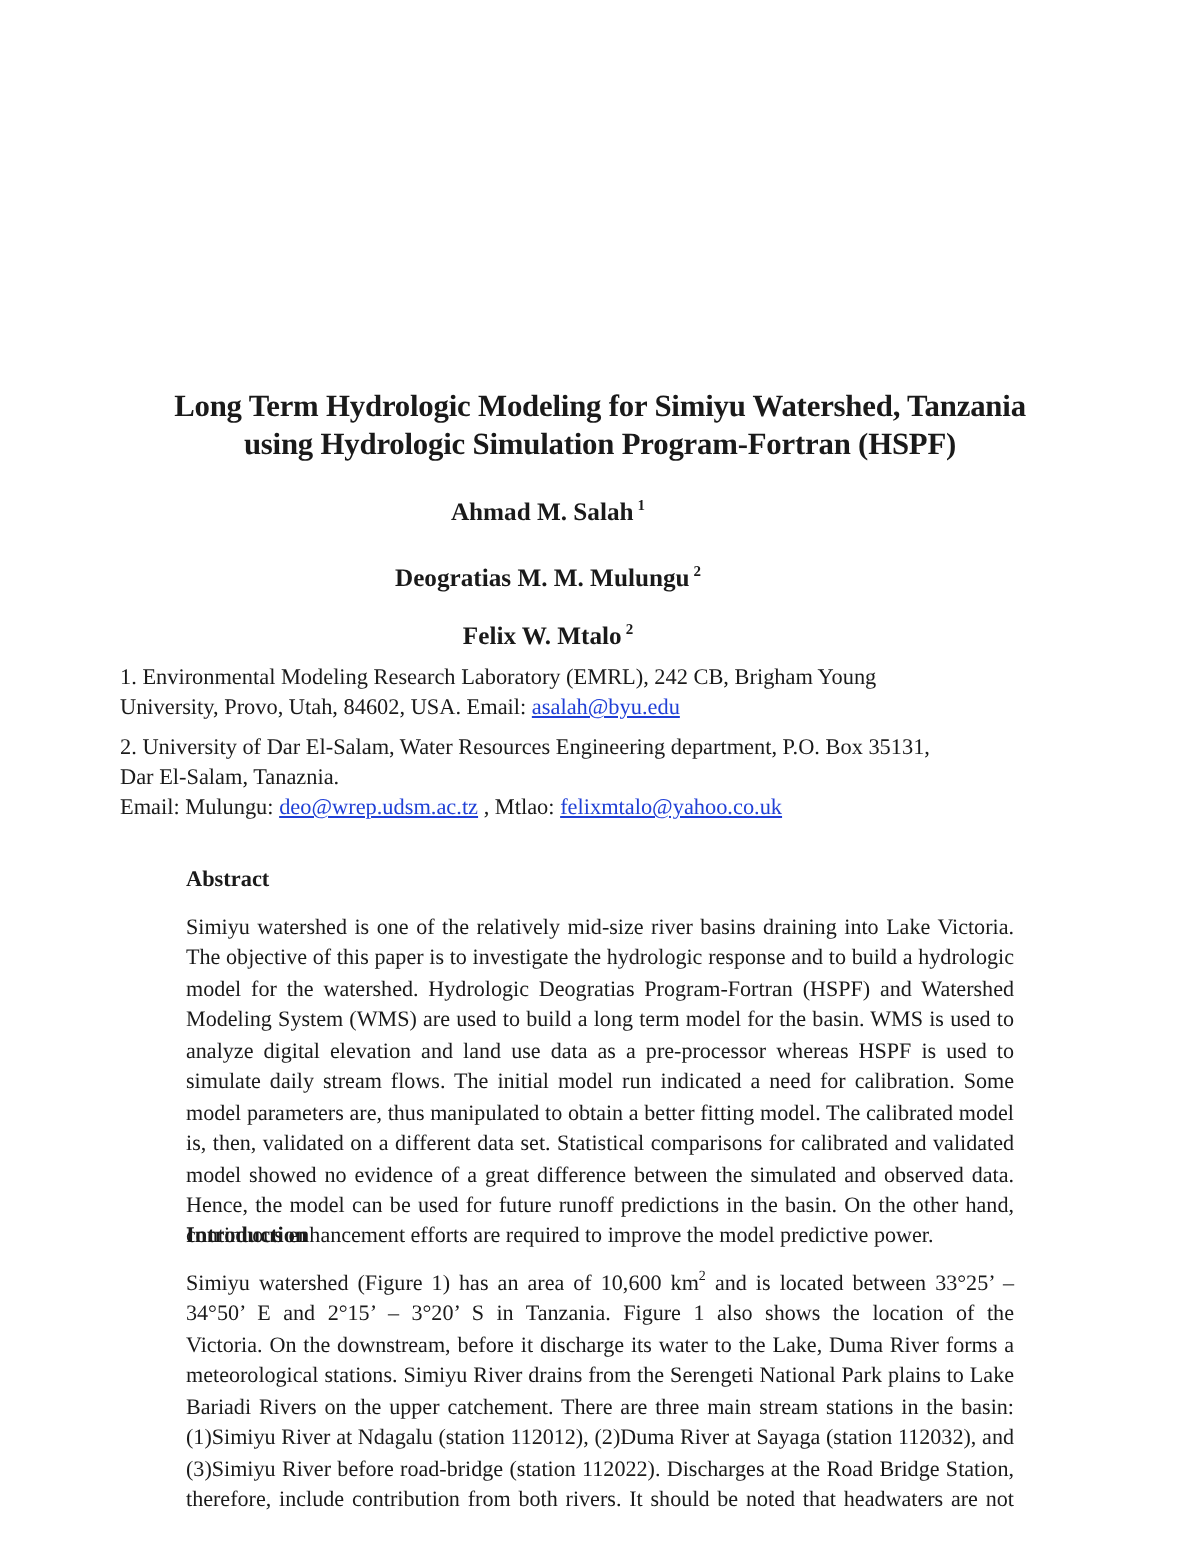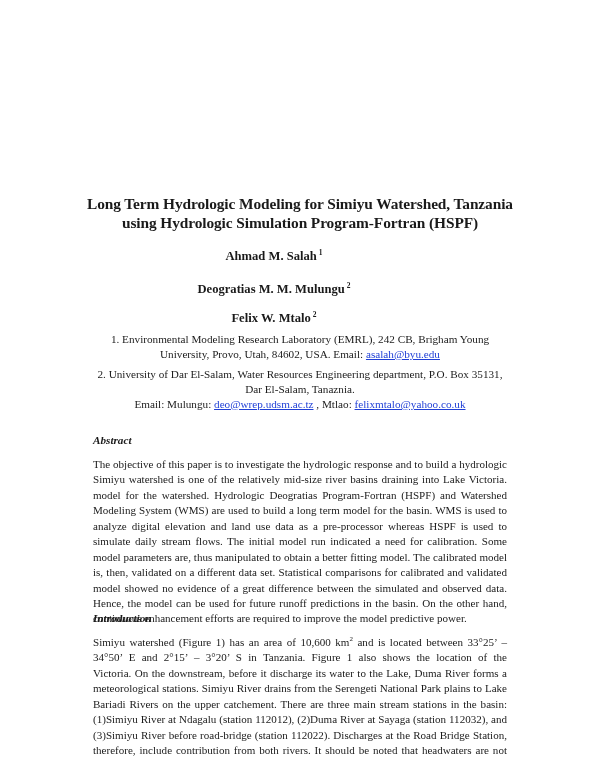--- a/index.html
+++ b/index.html
@@ -12,26 +12,26 @@
     position: absolute; left: 40px; width: 520px; top: 150px;
     text-align: center; font-weight: bold; font-size: 15.4px; line-height: 19px;
     letter-spacing: -0.1px;
   }
   .author {
     position: absolute; left: 0; width: 548px; text-align: center;
     font-weight: bold; font-size: 12.6px; line-height: 15px;
   }
   .author sup { font-size: 7.5px; vertical-align: 5px; margin-left: 2px; }
   .affil {
-    position: absolute; left: 60px; width: 480px; text-align: center;
+    position: absolute; left: 60px; width: 480px; 
     font-size: 11.2px; line-height: 15px;
   }
   .affil a { color: #1f3fd6; text-decoration: underline; }
   .heading {
-    position: absolute; left: 93px; font-weight: bold; font-size: 11.2px; line-height: 14px; font-style: italic;
+    position: absolute; left: 93px; font-weight: bold; font-size: 11.2px; line-height: 14px;
   }
   .para {
     position: absolute; left: 93px; width: 414px;
     font-size: 11.05px; line-height: 15.45px; text-align: justify;
   }
   .para .line { display: block; text-align: justify; text-align-last: justify; white-space: nowrap; height: 15.45px; }
   .para .line.last { text-align-last: left; }
   .para sup { font-size: 7px; vertical-align: 5px; line-height: 0; }
   .pagenum {
     position: absolute; left: 0; width: 600px; top: 734px; text-align: center;
@@ -65,22 +65,22 @@
 
   <div class="affil" style="top:323px">
     <div>2. University of Dar El-Salam, Water Resources Engineering department, P.O. Box 35131,</div>
     <div>Dar El-Salam, Tanaznia.</div>
     <div><span>Email: Mulungu: </span><a>deo@wrep.udsm.ac.tz</a><span> , Mtlao: </span><a>felixmtalo@yahoo.co.uk</a></div>
   </div>
 
   <div class="heading" style="top:389px">Abstract</div>
 
   <div class="para" style="top:413px">
+    <span class="line">Simiyu watershed is one of the relatively mid-size river basins draining into Lake Victoria.</span>
     <span class="line">The objective of this paper is to investigate the hydrologic response and to build a hydrologic</span>
-    <span class="line">Simiyu watershed is one of the relatively mid-size river basins draining into Lake Victoria.</span>
     <span class="line">model for the watershed. Hydrologic Deogratias Program-Fortran (HSPF) and Watershed</span>
     <span class="line">Modeling System (WMS)  are used to build a long term model for the basin. WMS  is used to</span>
     <span class="line">analyze digital elevation and land use data as a pre-processor whereas HSPF is used to</span>
     <span class="line">simulate daily stream flows. The initial model run indicated a need for calibration. Some</span>
     <span class="line">model parameters are, thus manipulated to obtain a better fitting model.  The calibrated model</span>
     <span class="line">is, then, validated on a different data set. Statistical comparisons for calibrated and validated</span>
     <span class="line">model showed no evidence of a great difference between the simulated and observed data.</span>
     <span class="line">Hence, the model can be used for future runoff predictions in the basin. On the other hand,</span>
     <span class="line last">continuous enhancement efforts are required to improve the model predictive power.</span>
   </div>

